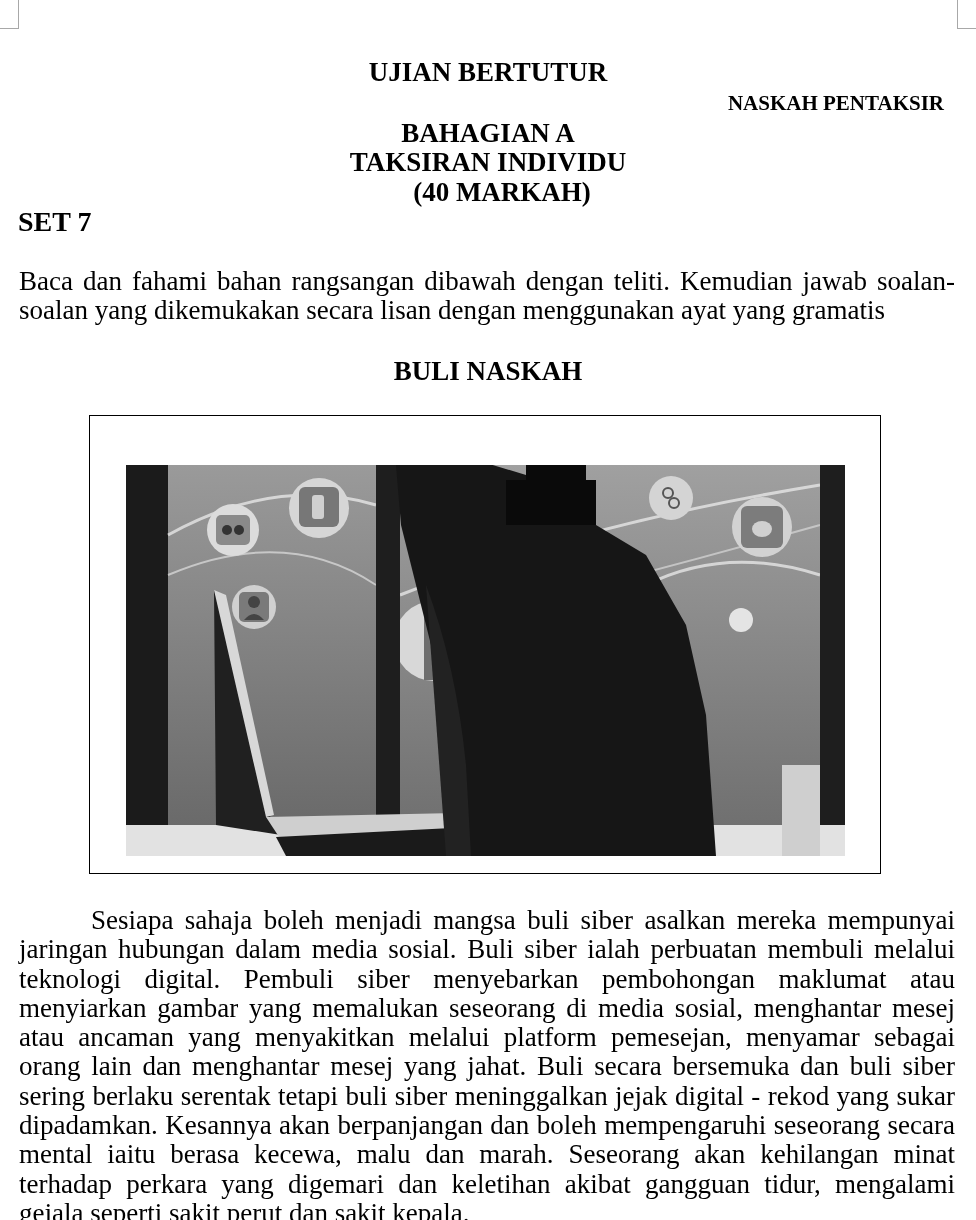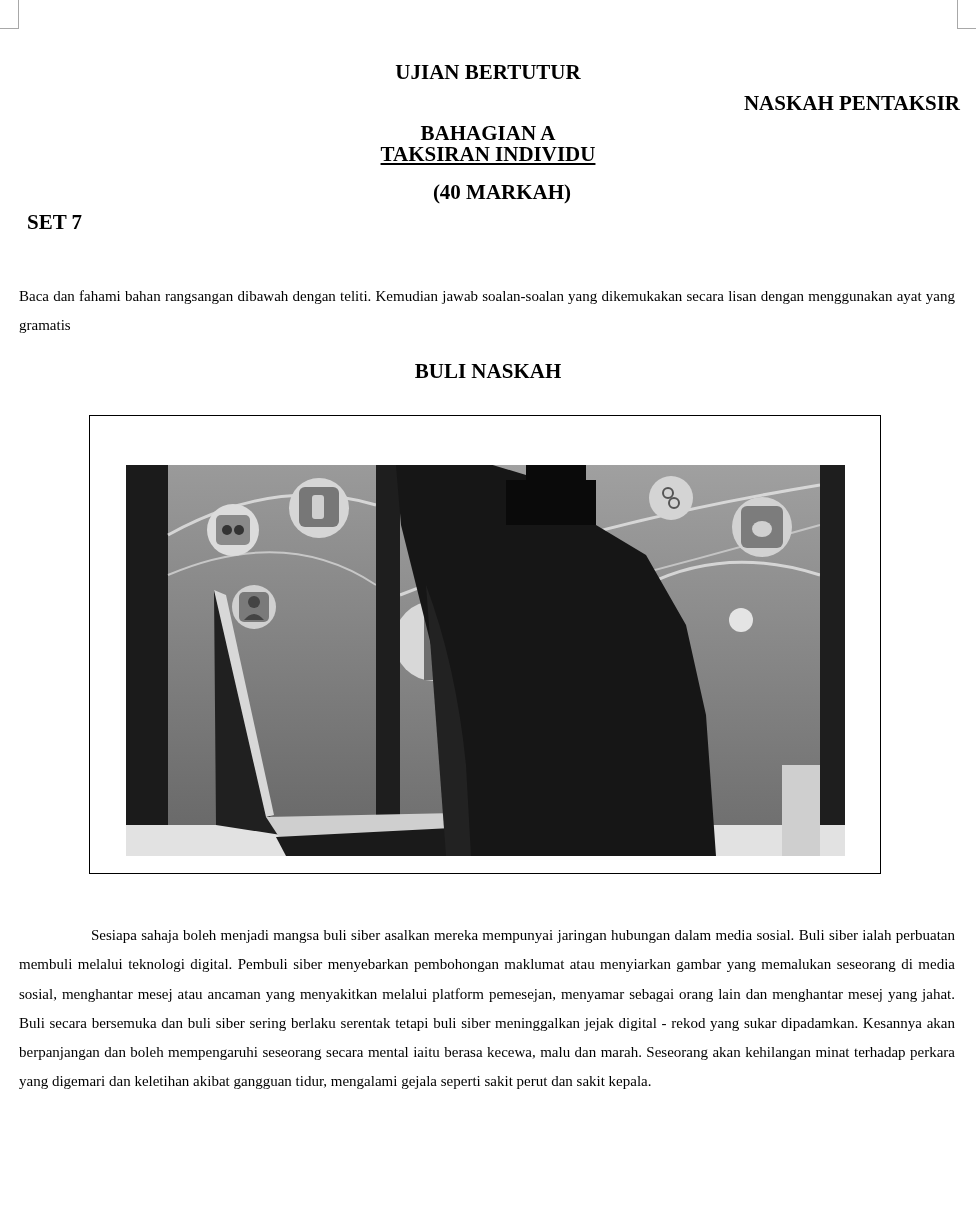--- a/index.html
+++ b/index.html
@@ -1,36 +1,36 @@
 <!DOCTYPE html>
 <html><head>
 <meta charset="utf-8">
 <style>
   html, body { margin:0; padding:0; background:#fff; }
   body { width:976px; height:1220px; position:relative; overflow:hidden; font-family:"Liberation Serif", serif; color:#000; }
   .corner { position:absolute; width:16px; height:16px; border-color:#a8a8a8; border-style:solid; }
   .corner-tl { left:0; top:0; border-width:0 1px 1px 0; width:18px; height:28px; }
   .corner-tr { right:0; top:0; border-width:0 0 1px 1px; width:18px; height:28px; }
-  .title { position:absolute; left:0; width:976px; text-align:center; font-weight:bold; font-size:21px; line-height:26px; }
-  .right-title { position:absolute; right:16px; font-weight:bold; font-size:21px; line-height:26px; }
-  .set-label { position:absolute; left:27px; font-weight:bold; font-size:21px; line-height:26px; }
-  .para { position:absolute; left:19px; width:936px; font-size:15px; line-height:29.3px; text-align:justify;margin-top:15px; }
+  .title { position:absolute; left:0; width:976px; text-align:center; font-weight:bold; font-size:27px; line-height:26px; }
+  .right-title { position:absolute; right:32px; font-weight:bold; font-size:21px; line-height:26px; }
+  .set-label { position:absolute; left:18px; font-weight:bold; font-size:28px; line-height:26px; }
+  .para { position:absolute; left:19px; width:936px; font-size:27px; line-height:29.3px; text-align:justify; }
   .figure-frame { position:absolute; left:89px; top:415px; width:792px; height:459px; border:1.5px solid #000; box-sizing:border-box; }
   .photo { position:absolute; left:126px; top:465px; width:719px; height:391px; overflow:hidden; background:#1c1c1c; }
 </style>
 </head>
 <body>
 
 <div class="corner corner-tl"></div>
 <div class="corner corner-tr"></div>
 
 <div class="title" style="top:59px;">UJIAN BERTUTUR</div>
 <div class="right-title" style="top:90px;">NASKAH PENTAKSIR</div>
 <div class="title" style="top:120px;">BAHAGIAN A</div>
-<div class="title" style="top:141px;text-decoration:underline;">TAKSIRAN INDIVIDU</div>
+<div class="title" style="top:149px;">TAKSIRAN INDIVIDU</div>
 <div class="title" style="top:179px;margin-left:14px;">(40 MARKAH)</div>
 <div class="set-label" style="top:209px;">SET 7</div>
 
 <div class="para" style="top:267px;">Baca dan fahami bahan rangsangan dibawah dengan teliti. Kemudian jawab soalan-soalan yang dikemukakan secara lisan dengan menggunakan ayat yang gramatis</div>
 
 <div class="title" style="top:358px;">BULI NASKAH</div>
 
 <div class="figure-frame"></div>
 <div class="photo">
   <svg width="719" height="391" viewBox="0 0 719 391" xmlns="http://www.w3.org/2000/svg">

